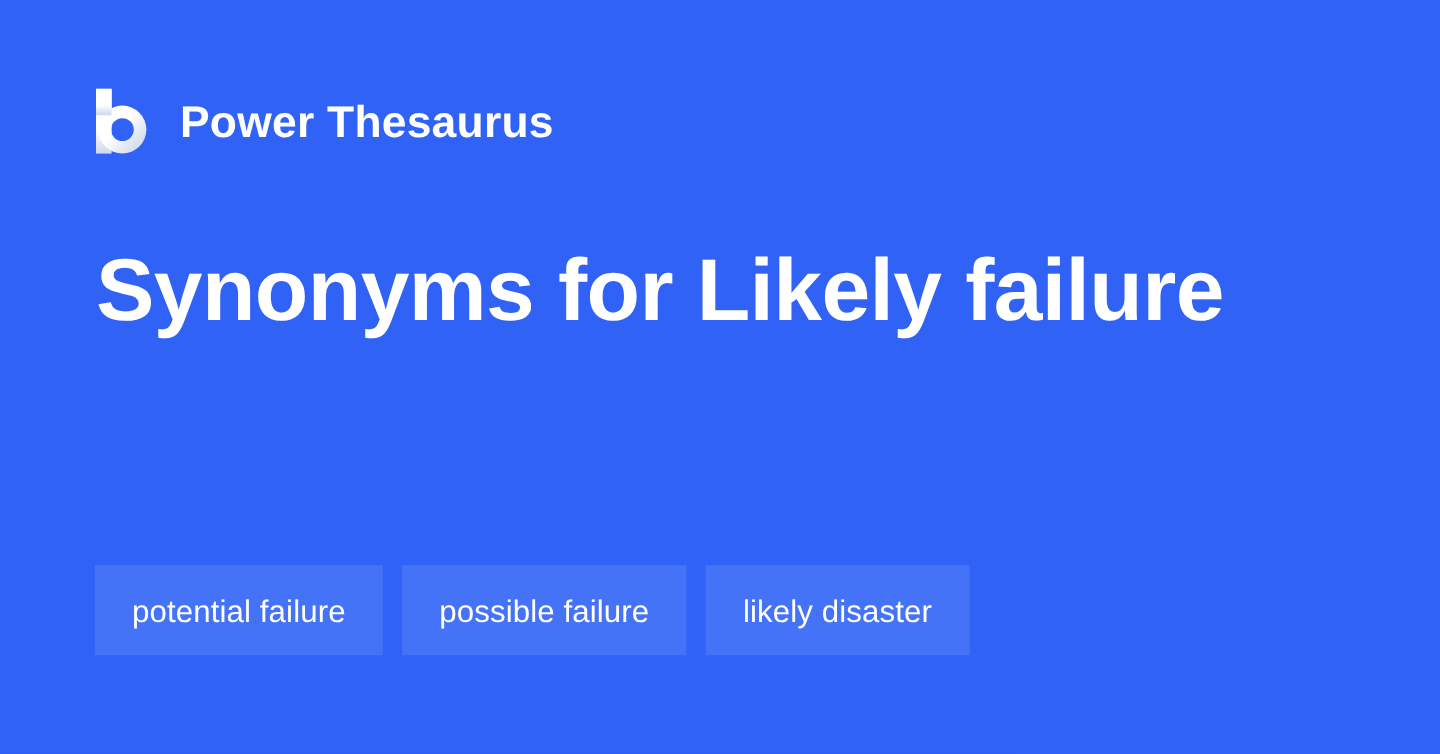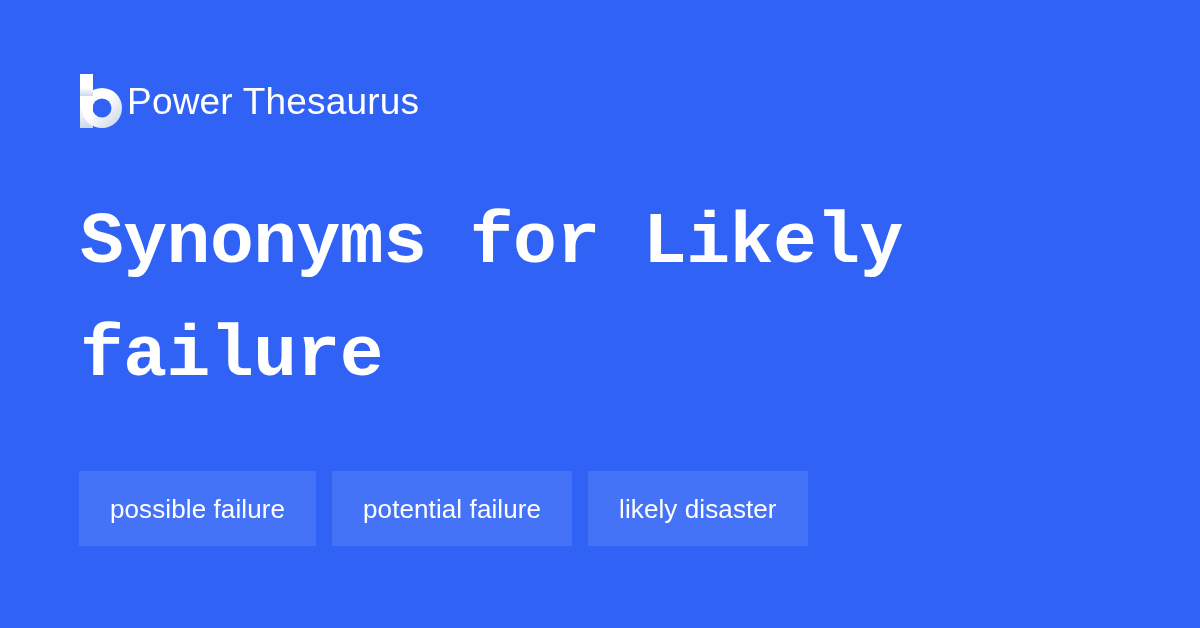--- a/index.html
+++ b/index.html
@@ -33,41 +33,41 @@
   }
 
   #brand-logo {
     width: 48px;
     height: 56px;
     display: block;
     flex: 0 0 auto;
   }
 
   #brand-name {
+    margin-left: 23px;
     font-size: 37px;
-    font-weight: 400;
+    font-weight: 700;
     color: #ffffff;
     letter-spacing: 0.2px;
     line-height: 1;
     white-space: nowrap;
   }
 
   
   #headline {
     position: absolute;
     left: 80px;
     top: 186px;
     width: 940px;
     font-size: 73px;
     font-weight: 700;
     line-height: 113px;
     color: #ffffff;
     letter-spacing: -0.5px;
     margin: 0;
-    font-family: Liberation Mono, monospace;
   }
 
   
   #chips {
     position: absolute;
     left: 79px;
     top: 471px;
     display: flex;
     align-items: stretch;
   }
@@ -125,23 +125,23 @@
       <rect x="1" y="1" width="13" height="22" fill="url(#stemGrad)"></rect>
     </svg>
 
     <span id="brand-name">Power Thesaurus</span>
   </div>
 
   <h1 id="headline">Synonyms for Likely failure</h1>
 
   <div id="chips">
     <div class="chip" style="background: rgb(69, 115, 247);">
-      <span class="chip-label">possible failure</span>
+      <span class="chip-label">potential failure</span>
     </div>
     <div class="chip" style="background: rgb(69, 115, 247);">
-      <span class="chip-label">potential failure</span>
+      <span class="chip-label">possible failure</span>
     </div>
     <div class="chip" style="background: rgb(69, 115, 247);">
       <span class="chip-label">likely disaster</span>
     </div>
   </div>
 
 </div>
 
 </body></html>

